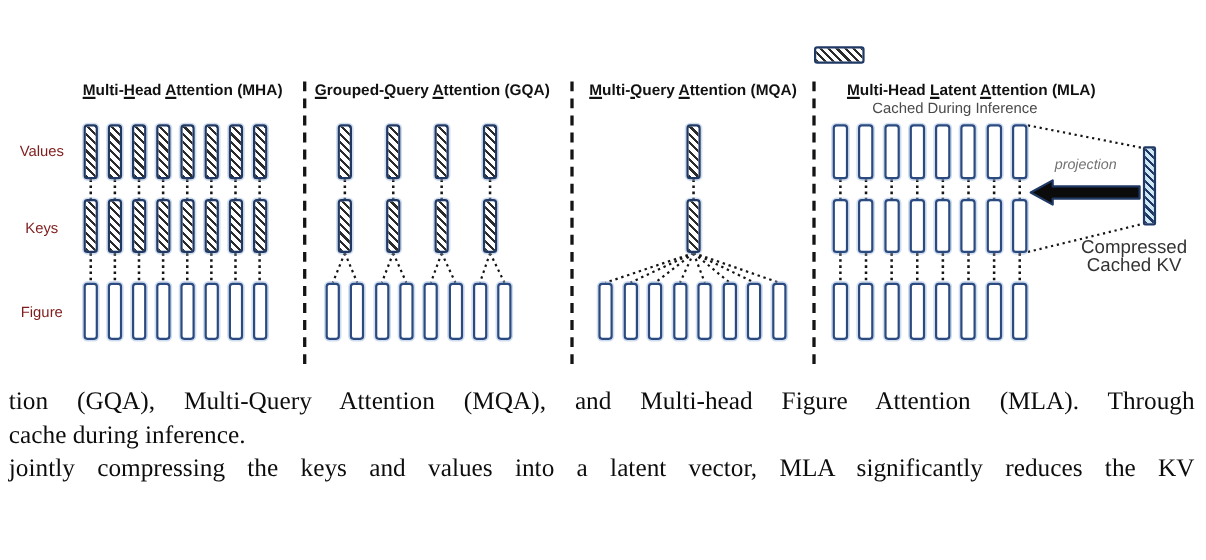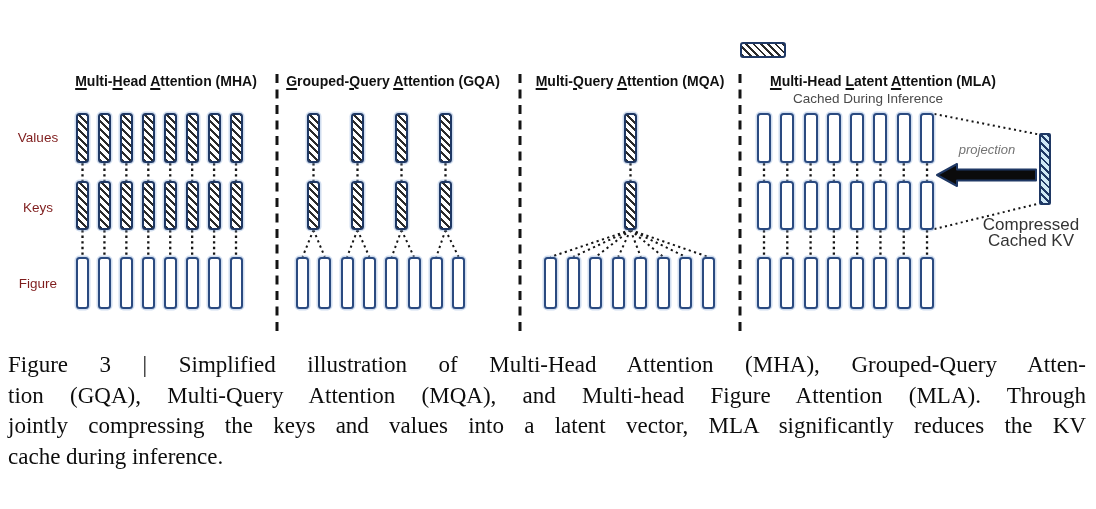--- a/index.html
+++ b/index.html
@@ -193,18 +193,17 @@
 
     <div id="legend-swatch"></div>
     <div id="legend-label">Cached During Inference</div>
 
     <div id="projection-label">projection</div>
     <div id="latent-caption-1" class="latent-caption">Compressed</div>
     <div id="latent-caption-2" class="latent-caption">Cached KV</div>
   </div>
 
   <div id="figure-caption">
-      <div class="caption-line">Figure 3 | Simplified illustration of Multi-Head Attention (MHA), Grouped-Query Atten-</div>
       <div class="caption-line">tion (GQA), Multi-Query Attention (MQA), and Multi-head Figure Attention (MLA). Through</div>
+      <div class="caption-line last">cache during inference.</div>
       <div class="caption-line">jointly compressing the keys and values into a latent vector, MLA significantly reduces the KV</div>
-      <div class="caption-line last">cache during inference.</div>
     </div>
 </div>
 
 </body></html>

